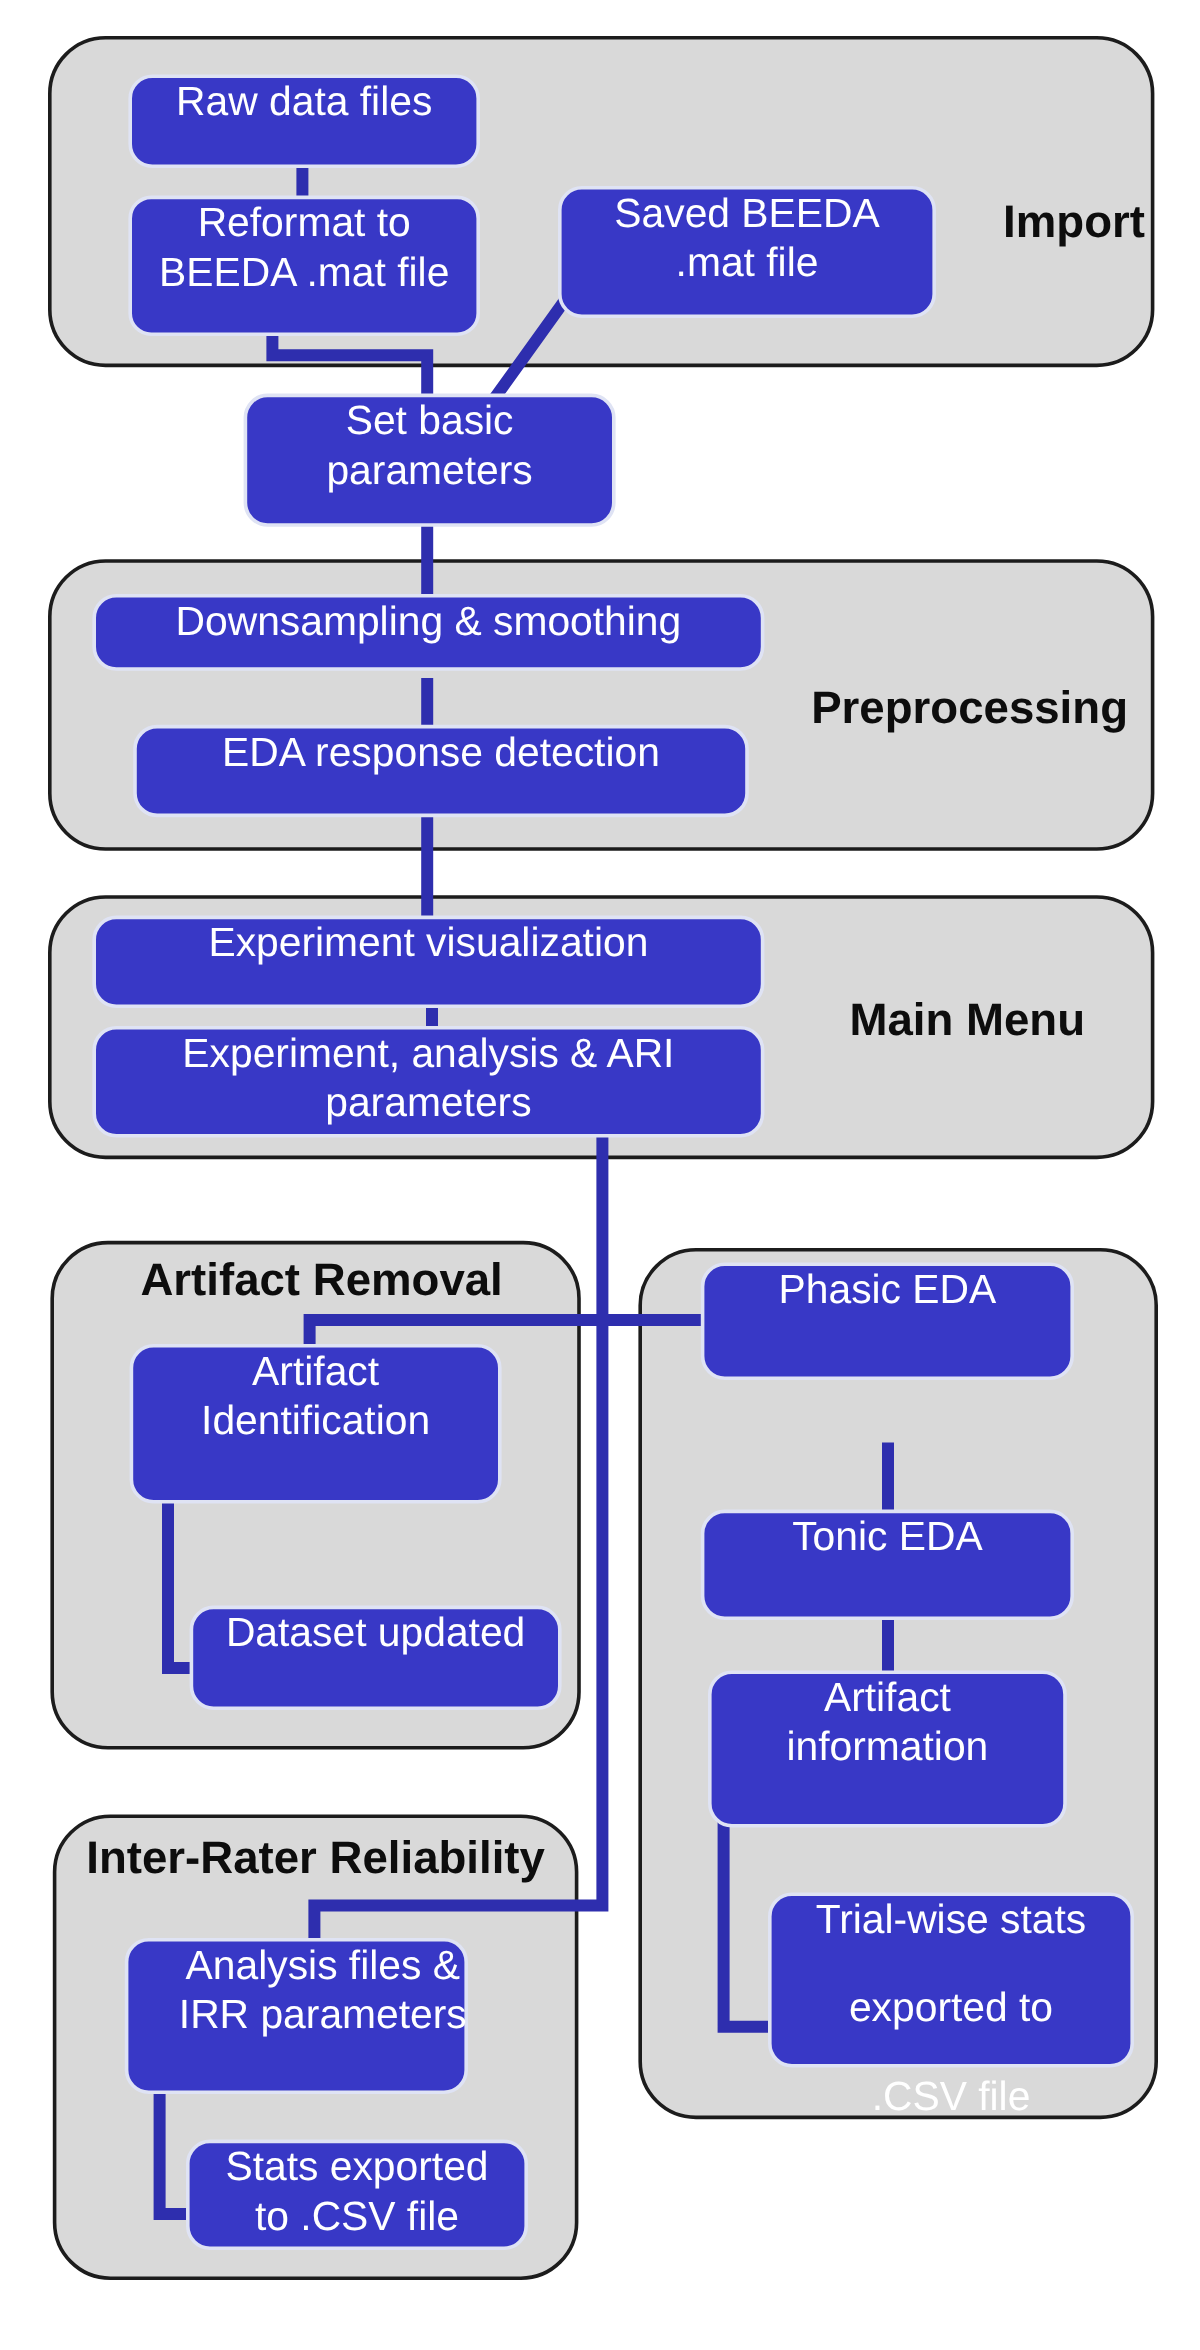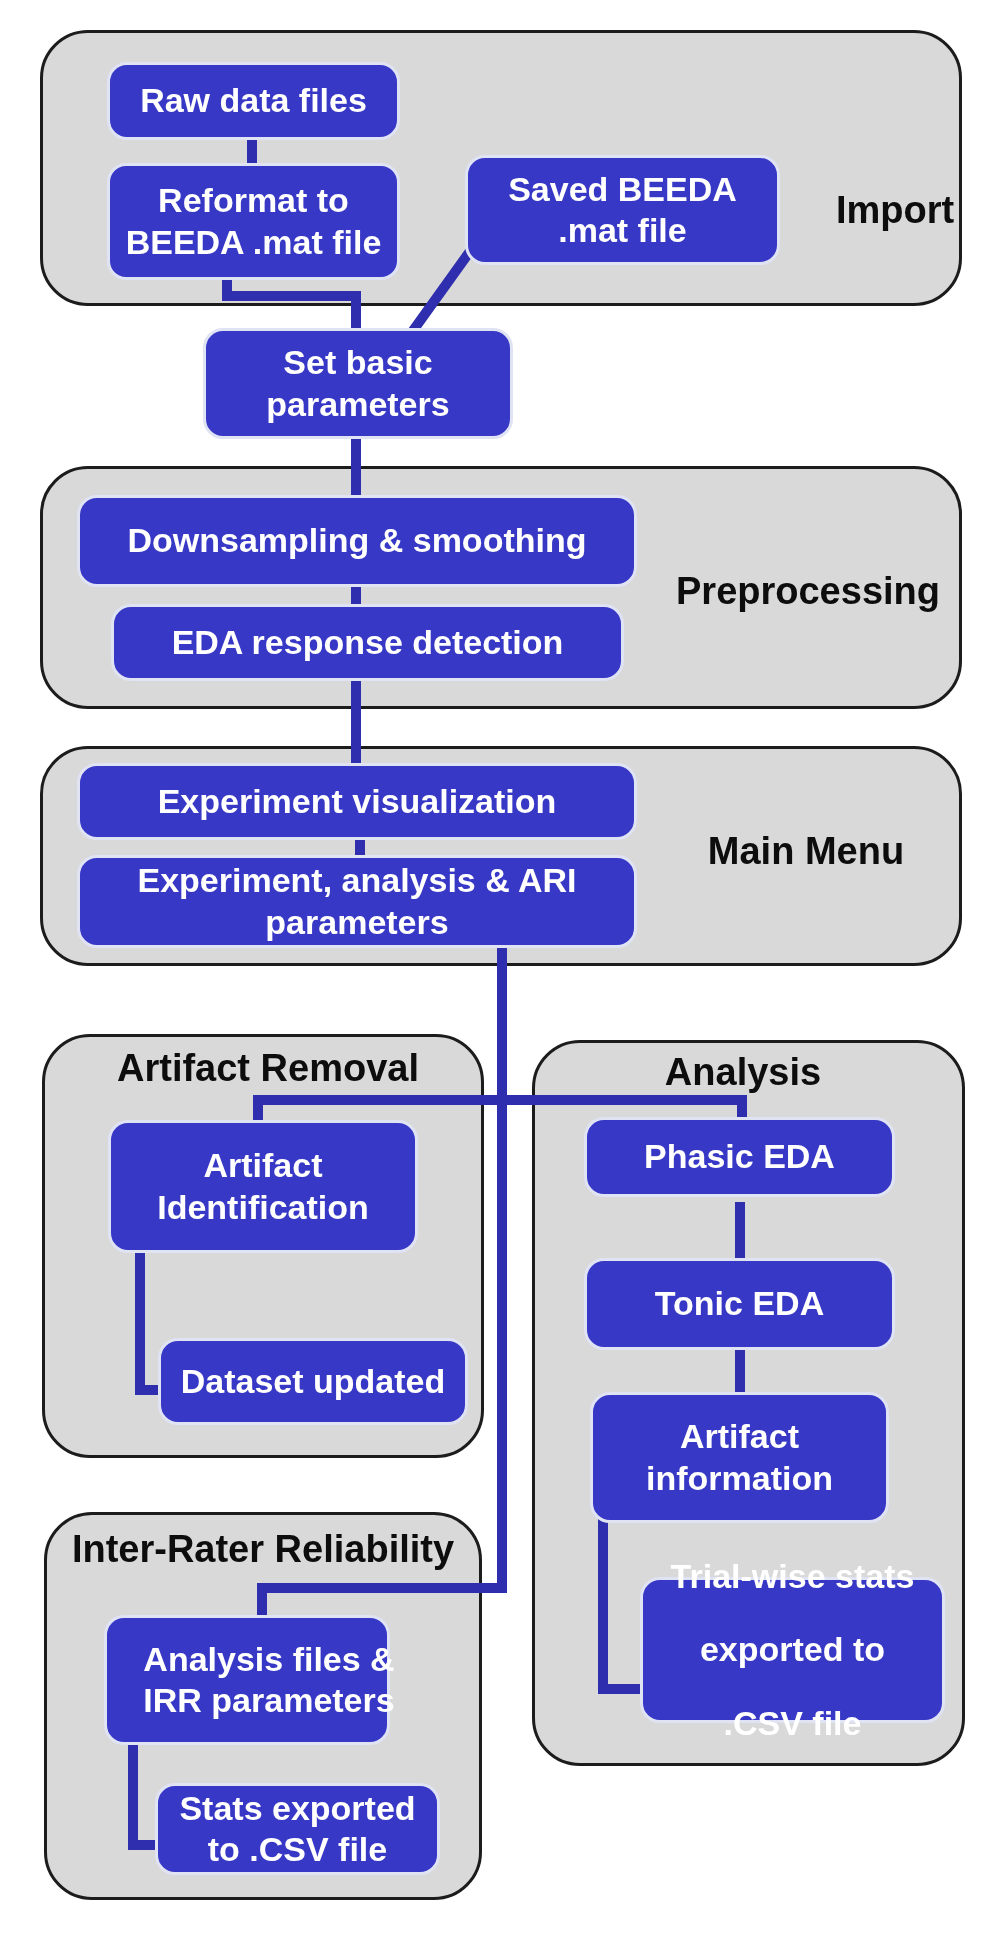--- a/index.html
+++ b/index.html
@@ -20,53 +20,53 @@
     font-size:38px;font-weight:700;color:var(--label-text);white-space:nowrap;
   }
   .connectors{position:absolute;left:0;top:0;pointer-events:none;}
   .connectors polyline,.connectors line{
     stroke:var(--connector);stroke-width:10;fill:none;
     stroke-linecap:square;stroke-linejoin:miter;
   }
   .node{
     position:absolute;background:var(--node-fill);color:var(--node-text);
     border:3px solid var(--node-border);border-radius:20px;box-sizing:border-box;
-    display:flex;flex-direction:column;align-items:center;justify-content:center;
-    text-align:center;font-size:34px;line-height:1.22;font-weight:700;
+    display:flex;flex-direction:column;align-items:center;
+    text-align:center;font-size:34px;line-height:1.22;font-weight:400;
   }
   .node .ln{display:block;white-space:nowrap;}
 
   
   #sec-import{left:40px;top:30px;width:922px;height:276px;}
   #sec-preprocessing{left:40px;top:466px;width:922px;height:243px;}
   #sec-main-menu{left:40px;top:746px;width:922px;height:220px;}
   #sec-artifact-removal{left:42px;top:1034px;width:442px;height:424px;}
   #sec-analysis{left:532px;top:1040px;width:433px;height:726px;}
   #sec-irr{left:44px;top:1512px;width:438px;height:388px;}
 
   
-  #lbl-import{left:895px;top:186px;margin-top:24px;}
+  #lbl-import{left:895px;top:186px;}
   #lbl-preprocessing{left:808px;top:591px;}
   #lbl-main-menu{left:806px;top:851px;}
   #lbl-artifact-removal{left:268px;top:1068px;}
   #lbl-analysis{left:743px;top:1072px;}
   #lbl-irr{left:263px;top:1549px;}
 
   
   #node-raw-data{left:107px;top:62px;width:293px;height:78px;}
   #node-reformat{left:107px;top:163px;width:293px;height:117px;border-radius:19px;}
   #node-saved-beeda{left:465px;top:155px;width:315px;height:110px;}
   #node-set-basic{left:203px;top:328px;width:310px;height:111px;}
-  #node-downsampling{left:77px;top:495px;width:560px;height:92px;}
+  #node-downsampling{left:77px;top:495px;width:560px;height:64px;}
   #node-eda-response{left:63px;top:604px;width:513px;height:77px;margin-left:48px;}
   #node-exp-vis{left:77px;top:763px;width:560px;height:77px;}
   #node-exp-ari{left:77px;top:855px;width:560px;height:93px;}
   #node-artifact-id{left:108px;top:1120px;width:310px;height:133px;}
   #node-dataset-updated{left:158px;top:1338px;width:310px;height:87px;}
-  #node-phasic{left:584px;top:1117px;width:311px;height:80px;}
+  #node-phasic{left:584px;top:1052px;width:311px;height:98px;}
   #node-tonic{left:584px;top:1258px;width:311px;height:92px;}
   #node-artifact-info{left:590px;top:1392px;width:299px;height:131px;}
   #node-trialwise{left:640px;top:1577px;width:305px;height:146px;gap:32px;}
   #node-analysis-files{left:104px;top:1615px;width:286px;height:130px;padding-left:44px;}
   #node-stats-exported{left:155px;top:1783px;width:285px;height:92px;}
 </style>
 </head>
 <body>
 
 <div id="stage">

